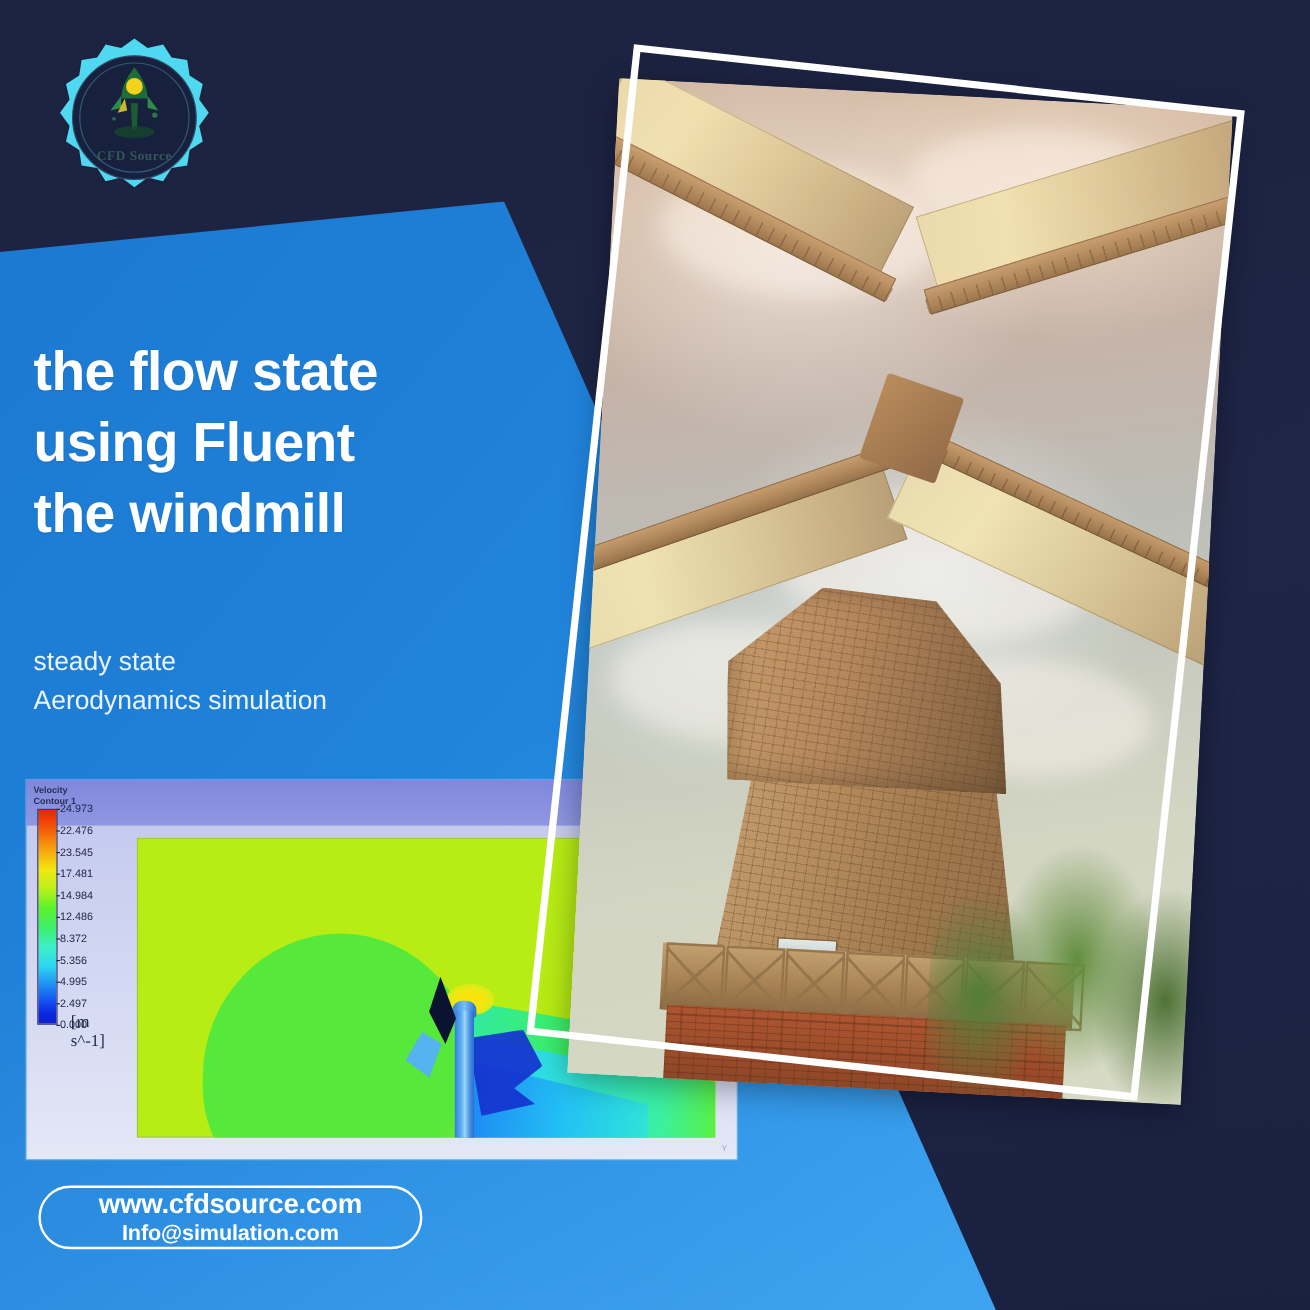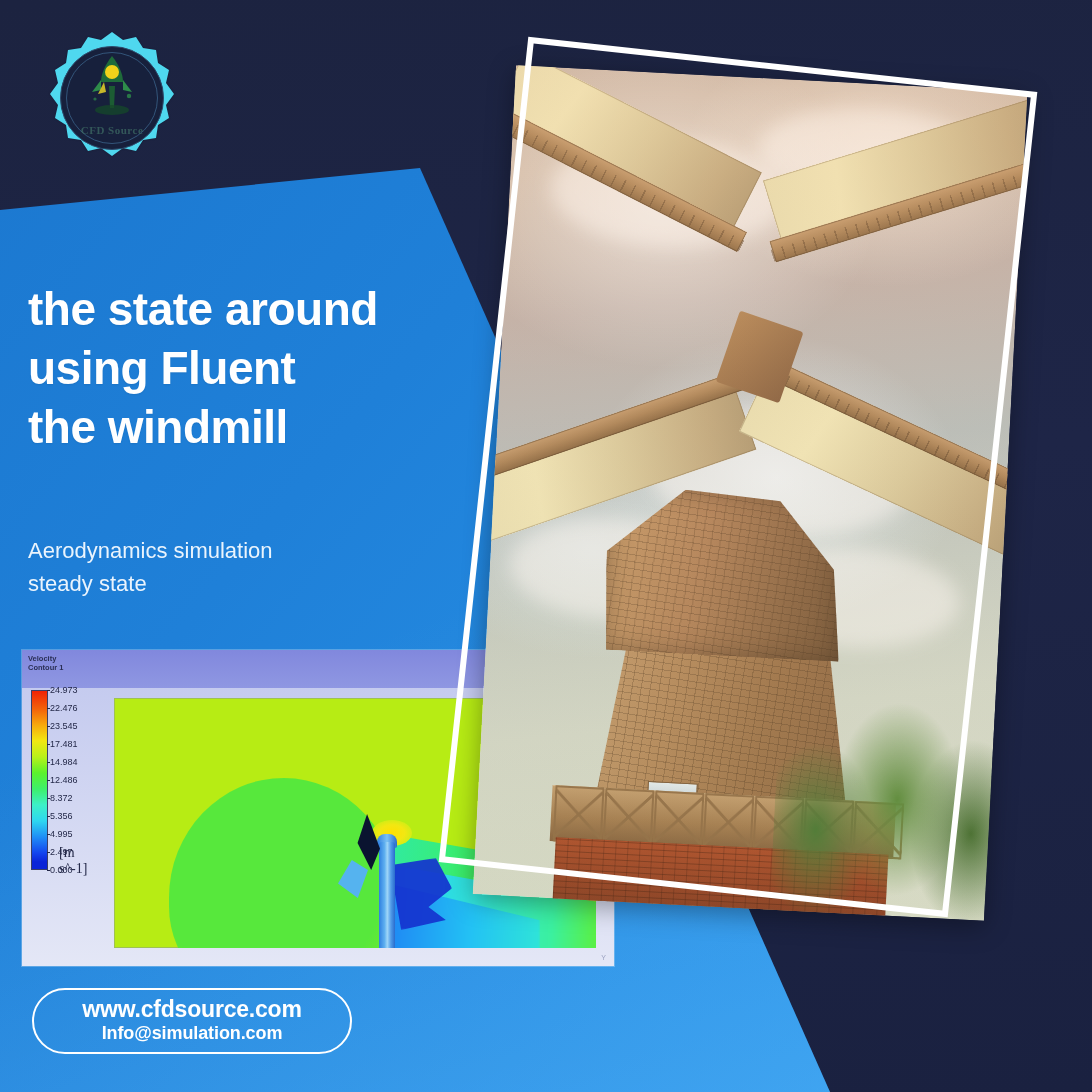--- a/index.html
+++ b/index.html
@@ -107,21 +107,21 @@
     position:absolute; left:0; top:0; width:100%; height:38px;
     background:linear-gradient(180deg,#8188dd 0%,#8f97e2 100%);
   }
 
   
   .legend { position:absolute; left:6px; top:5px; width:76px; }
   .legend-title {
     font-size:7.5px; line-height:8.5px; color:#2a2f55;
     font-family:"Liberation Sans", sans-serif; font-weight:bold;
   }
-  .legend-body { position:relative; margin-top:18px; height:180px; }
+  .legend-body { position:relative; margin-top:2px; height:180px; }
   .legend-bar {
     position:absolute; left:3px; top:0; width:17px; height:180px;
     background:linear-gradient(to top,
       #0b24d8 0%, #0b24d8 4%,
       #1344ee 9%,
       #1f8ef6 18%,
       #2ed7f0 27%,
       #3df0c8 36%,
       #3df06a 45%,
       #5bf22c 54%,
@@ -353,21 +353,21 @@
   }
   .photo-warm {
     position:absolute; inset:0;
     background:linear-gradient(180deg, rgba(255,200,150,.14) 0%, rgba(255,220,180,.05) 45%, rgba(120,150,90,.08) 100%);
     pointer-events:none;
   }
 
   
   .footer-pill {
     position:absolute; left:32px; top:988px;
-    width:320px; height:66px;
+    width:320px; height:53px;
     border:2px solid #ffffff;
     border-radius:33px;
     display:flex; flex-direction:column;
     align-items:center; justify-content:center;
     z-index:5;
   }
   .footer-url {
     color:#ffffff; font-size:23px; font-weight:bold; letter-spacing:-0.2px;
     line-height:1.05;
   }
@@ -404,28 +404,28 @@
       <circle cx="44" cy="20" r="7" fill="#f2d21a"></circle>
       <path d="M41 34 L47 34 L46 56 L42 56 Z" fill="#1c5c33"></path>
       <ellipse cx="44" cy="58" rx="17" ry="5" fill="#16482a" opacity="0.75"></ellipse>
       <circle cx="61" cy="44" r="2.2" fill="#2e8c4a" opacity="0.8"></circle>
       <circle cx="27" cy="47" r="1.6" fill="#2e8c4a" opacity="0.7"></circle>
     </svg>
     <div class="logo-text">CFD Source</div>
   </div>
 
   <div class="headline">
-    <span class="hl-line">the state around</span>
+    <span class="hl-line">the flow state</span>
     <span class="hl-line">using Fluent</span>
     <span class="hl-line">the windmill</span>
   </div>
 
   <div class="subhead">
+    <span class="sub-line">steady state</span>
     <span class="sub-line">Aerodynamics simulation</span>
-    <span class="sub-line">steady state</span>
   </div>
 
   <div class="cfd-fig">
     <div class="cfd-topband"></div>
 
     <div class="legend">
       <div class="legend-title">Velocity</div>
       <div class="legend-title">Contour 1</div>
       <div class="legend-body">
         <div class="legend-bar"></div>

